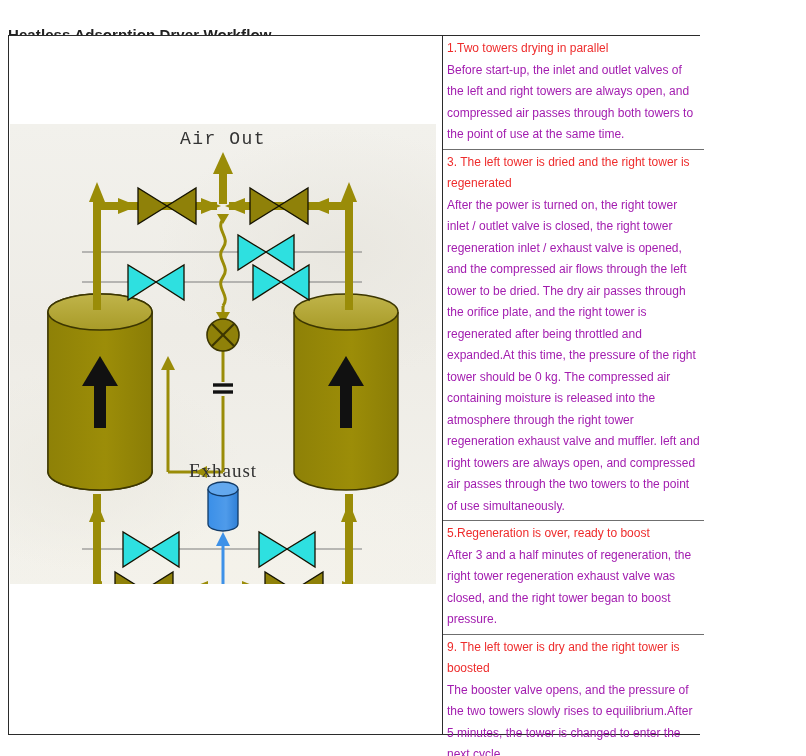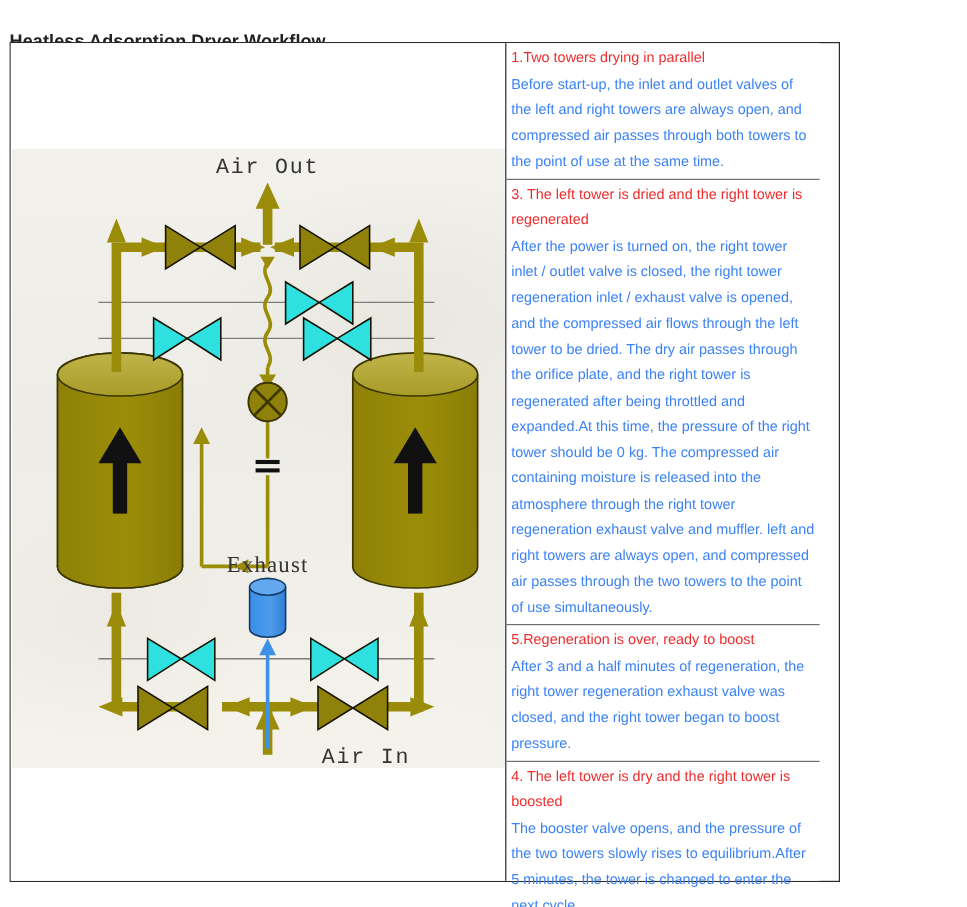--- a/index.html
+++ b/index.html
@@ -16,47 +16,47 @@
   #content-frame{
     position:absolute;left:8px;top:35px;width:692px;height:700px;
     border:1px solid #2b2b2b;box-sizing:border-box;background:#fff;
   }
   
   #diagram-pane{
     position:absolute;left:0;top:0;width:428px;height:698px;
     box-sizing:border-box;background:#fff;
   }
   #diagram-img{
-    position:absolute;left:1px;top:88px;width:426px;height:516px;
+    position:absolute;left:1px;top:88px;width:426px;height:460px;
     background:
       radial-gradient(ellipse 300px 200px at 78% 28%, #e9e7e0 0%, rgba(233,231,224,0) 62%),
       radial-gradient(ellipse 260px 170px at 18% 75%, #eceae2 0%, rgba(236,234,226,0) 60%),
       radial-gradient(ellipse 420px 150px at 50% 96%, #f4f2ea 0%, rgba(244,242,234,0) 70%),
       linear-gradient(180deg,#f2f1ec 0%,#eeece6 45%,#f3f2ec 100%);
     overflow:hidden;
   }
   #diagram-svg{display:block;width:426px;height:520px;}
   
   #steps-table{
-    position:absolute;left:412px;top:0;width:262px;height:698px;
+    position:absolute;left:433px;top:0;width:262px;height:698px;
     box-sizing:border-box;border-left:1px solid #2b2b2b;
     background:#fff;
   }
   .step-row{
     box-sizing:border-box;
     border-bottom:1px solid #6f6f6f;
     padding:2px 3px 3px 4px;
   }
   .step-row:last-child{border-bottom:none;}
   .step-title{
     color:#ee2c2c;font-size:12px;line-height:21.5px;
     font-family:"Liberation Sans", sans-serif;
   }
   .step-body{
-    color:#3b82f6;font-size:12px;line-height:21.5px;
+    color:#a21caf;font-size:12px;line-height:21.5px;
     font-family:"Liberation Sans", sans-serif;
   }
 </style>
 </head>
 <body>
 
 <div id="page-title">Heatless Adsorption Dryer Workflow</div>
 
 <div id="content-frame">
 
@@ -243,18 +243,18 @@
       <div class="step-body">After the power is turned on, the right tower inlet / outlet valve is closed, the right tower regeneration inlet / exhaust valve is opened, and the compressed air flows through the left tower to be dried. The dry air passes through the orifice plate, and the right tower is regenerated after being throttled and expanded.At this time, the pressure of the right tower should be 0 kg. The compressed air containing moisture is released into the atmosphere through the right tower regeneration exhaust valve and muffler.
 left and right towers are always open, and compressed air passes through the two towers to the point of use simultaneously.</div>
     </div>
 
     <div class="step-row">
       <div class="step-title">5.Regeneration is over, ready to boost</div>
       <div class="step-body">After 3 and a half minutes of regeneration, the right tower regeneration exhaust valve was closed, and the right tower began to boost pressure.</div>
     </div>
 
     <div class="step-row">
-      <div class="step-title">4. The left tower is dry and the right tower is boosted</div>
+      <div class="step-title">9. The left tower is dry and the right tower is boosted</div>
       <div class="step-body">The booster valve opens, and the pressure of the two towers slowly rises to equilibrium.After 5 minutes, the tower is changed to enter the next cycle.</div>
     </div>
 
   </div>
 </div>
 
 </body></html>

